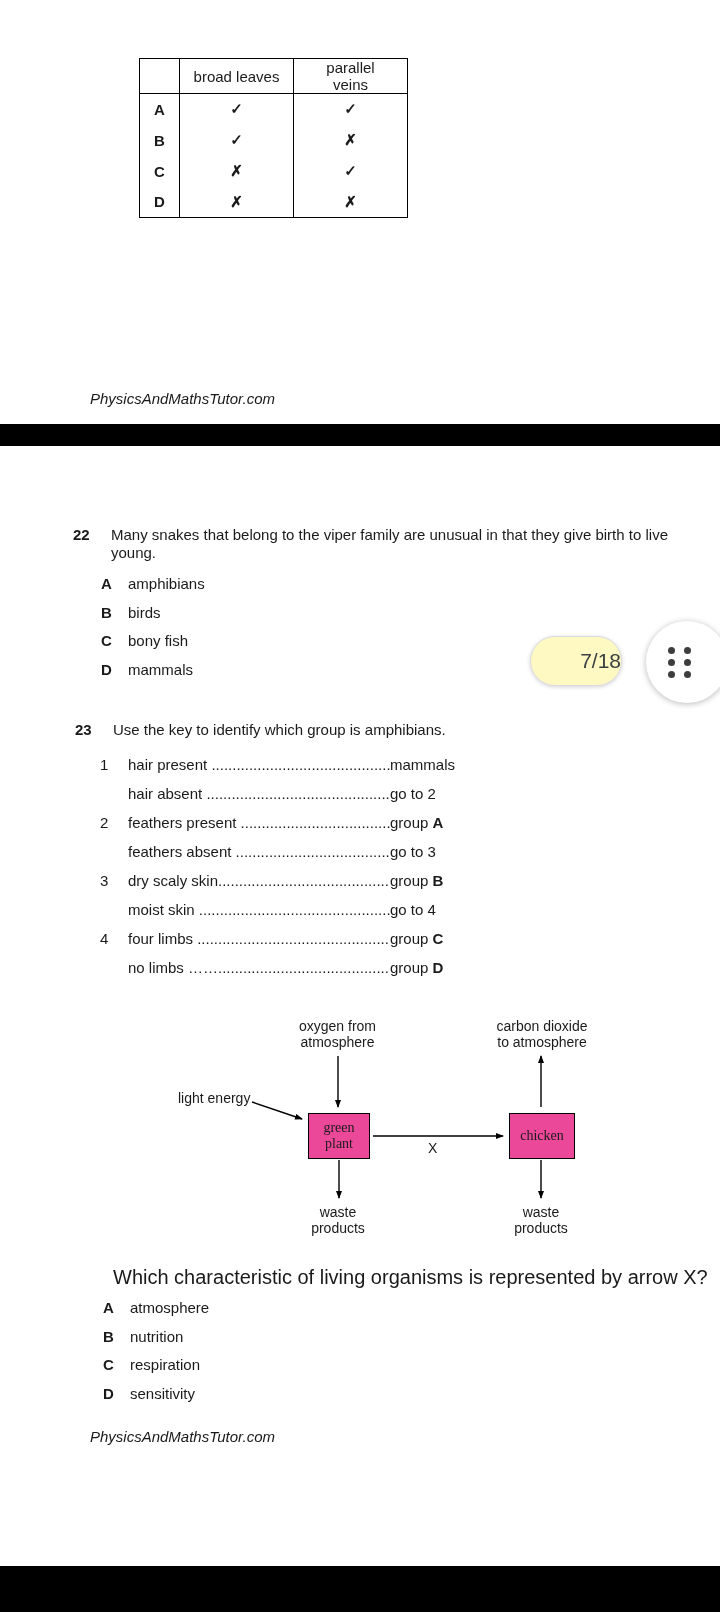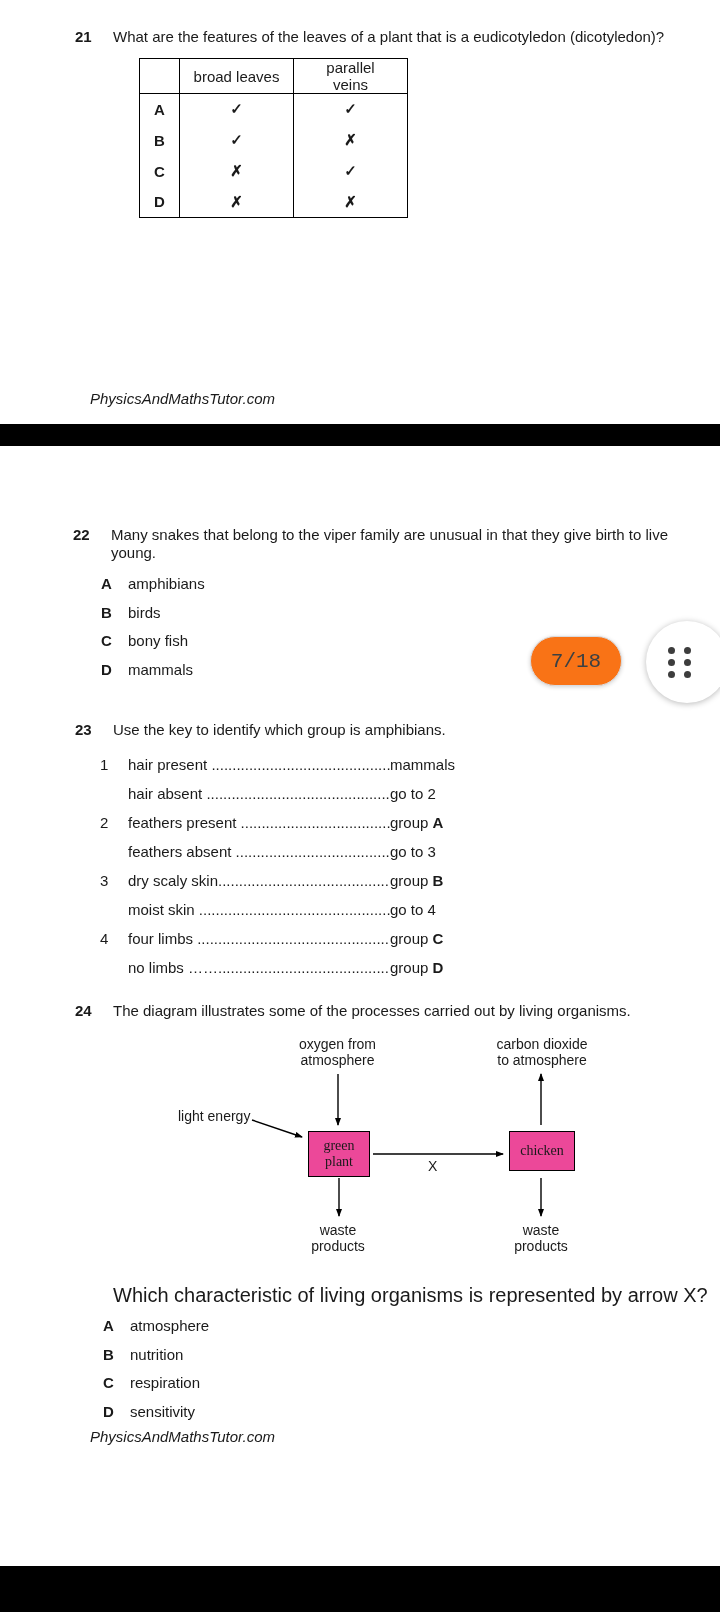--- a/index.html
+++ b/index.html
@@ -30,23 +30,23 @@
   .footer2 { position:absolute; left:90px; top:1428px; font-style:italic; font-size:15px; }
 
   
   .q22 { position:absolute; left:73px; top:526px; width:635px; }
   .subline { margin:14px 0 0 38px; font-size:15px; line-height:18px; }
   .options { margin:13px 0 0 28px; }
   .option { display:flex; height:28.5px; font-size:15px; line-height:18px; }
   .opt-letter { flex:0 0 27px; font-weight:bold; }
 
   
-  .page-pill { position:absolute; left:530px; top:636px; width:92px; height:50px; background:#f97316;
+  .page-pill { position:absolute; left:530px; top:636px; width:92px; height:50px; background:#fef9c3;
     border:1px solid #dadce0; border-radius:25px; box-shadow:0 1px 4px rgba(0,0,0,0.18);
-    display:flex; align-items:center; justify-content:center; font-size:21px; color:#3c4043;font-family:Liberation Mono, monospace; }
+    display:flex; align-items:center; justify-content:flex-end; font-size:21px; color:#3c4043; }
   .grid-btn { position:absolute; left:646px; top:621px; width:82px; height:82px; border-radius:50%;
     background:#ffffff; box-shadow:0 1px 6px rgba(0,0,0,0.28); display:flex; align-items:center; justify-content:center; }
   .dots-grid { display:grid; grid-template-columns:7px 7px; grid-auto-rows:7px; gap:5px 9px; transform:translateX(-8px); }
   .dot { width:7px; height:7px; border-radius:50%; background:#3d3d3d; }
 
   
   .q23 { position:absolute; left:75px; top:721px; width:635px; }
   .key { margin:17px 0 0 25px; }
   .key-line { display:flex; height:29px; font-size:15px; line-height:18px; }
   .key-num { flex:0 0 28px; }
@@ -60,33 +60,29 @@
   .diagram svg { position:absolute; left:0; top:0; }
   .dlabel { position:absolute; text-align:center; white-space:pre-line; }
   .lab-oxygen { left:280px; top:0; width:115px; }
   .lab-carbon { left:478px; top:0; width:128px; }
   .lab-light  { left:178px; top:72px; white-space:nowrap; }
   .lab-waste-l { left:297px; top:186px; width:82px; }
   .lab-waste-r { left:500px; top:186px; width:82px; }
   .dbox { position:absolute; border:1px solid #000; display:flex; align-items:center; justify-content:center;
           text-align:center; white-space:pre-line; background:#ec4899;font-family:Liberation Serif, serif; }
   .box-plant { left:308px; top:95px; width:62px; height:46px; }
-  .box-chicken { left:509px; top:95px; width:66px; height:40px; }
+  .box-chicken { left:509px; top:95px; width:66px; height:46px; }
   .lab-x { position:absolute; left:428px; top:122px; }
   .q24-question { margin:20px 0 0 38px; font-size:20px; line-height:18px; }
 </style>
 </head>
 <body>
 
 <div class="screen">
 
-  <div class="q21-head qline">
-    <span class="qnum">21</span>
-    <span class="qbody">What are the features of the leaves of a plant that is a eudicotyledon (dicotyledon)?</span>
-  </div>
 
   <table class="features-table">
     <thead>
       <tr>
         <th class="corner"></th>
         <th>broad leaves</th>
         <th>parallel veins</th>
       </tr>
     </thead>
     <tbody>
@@ -199,24 +195,20 @@
       </div>
       <div class="key-line">
         <span class="key-num"></span>
         <span class="key-item">no limbs ……....................................................................</span>
         <span class="key-result"><span>group </span><span class="bold">D</span></span>
       </div>
     </div>
   </div>
 
   <div class="q24">
-    <div class="qline">
-      <span class="qnum">24</span>
-      <span class="qbody">The diagram illustrates some of the processes carried out by living organisms.</span>
-    </div>
 
     <div class="diagram">
       <svg width="720" height="230">
         <defs>
           <marker id="ah" markerWidth="10" markerHeight="8" refX="7" refY="3" orient="auto" markerUnits="userSpaceOnUse">
             <path d="M0,0 L8,3 L0,6 Z" fill="#000"></path>
           </marker>
         </defs>
         <line x1="338" y1="38" x2="338" y2="89" stroke="#000" stroke-width="1.4" marker-end="url(#ah)"></line>
         <line x1="541" y1="89" x2="541" y2="38" stroke="#000" stroke-width="1.4" marker-end="url(#ah)"></line>

